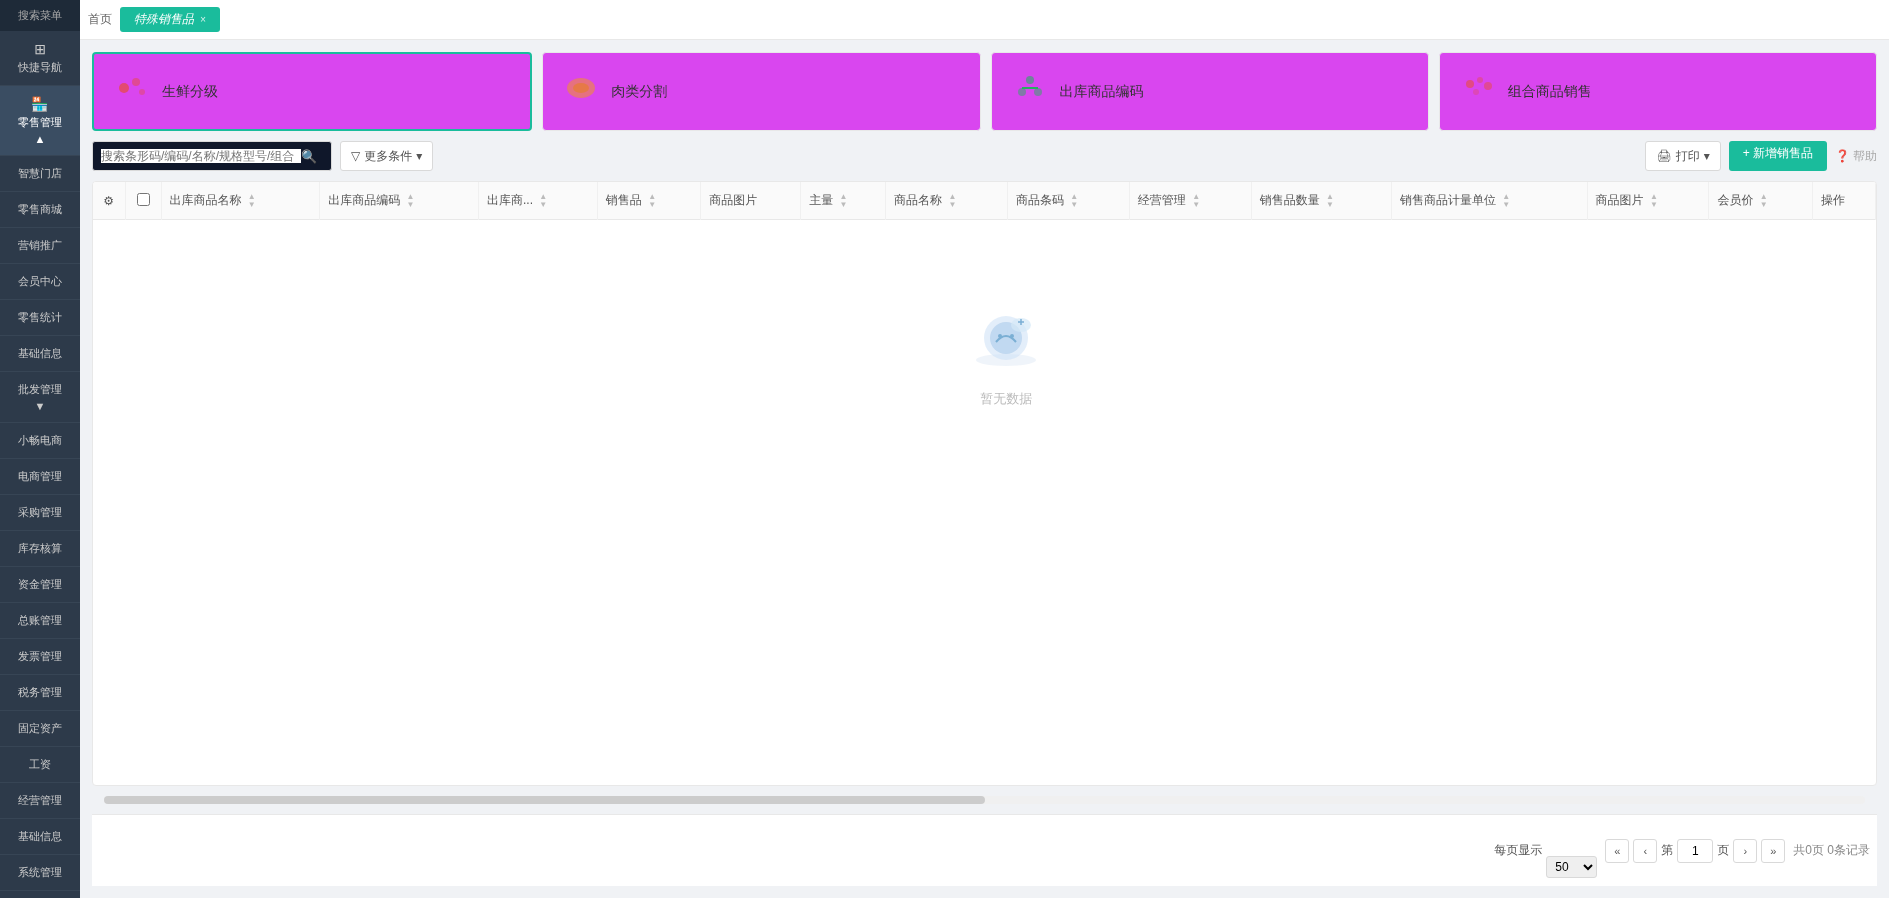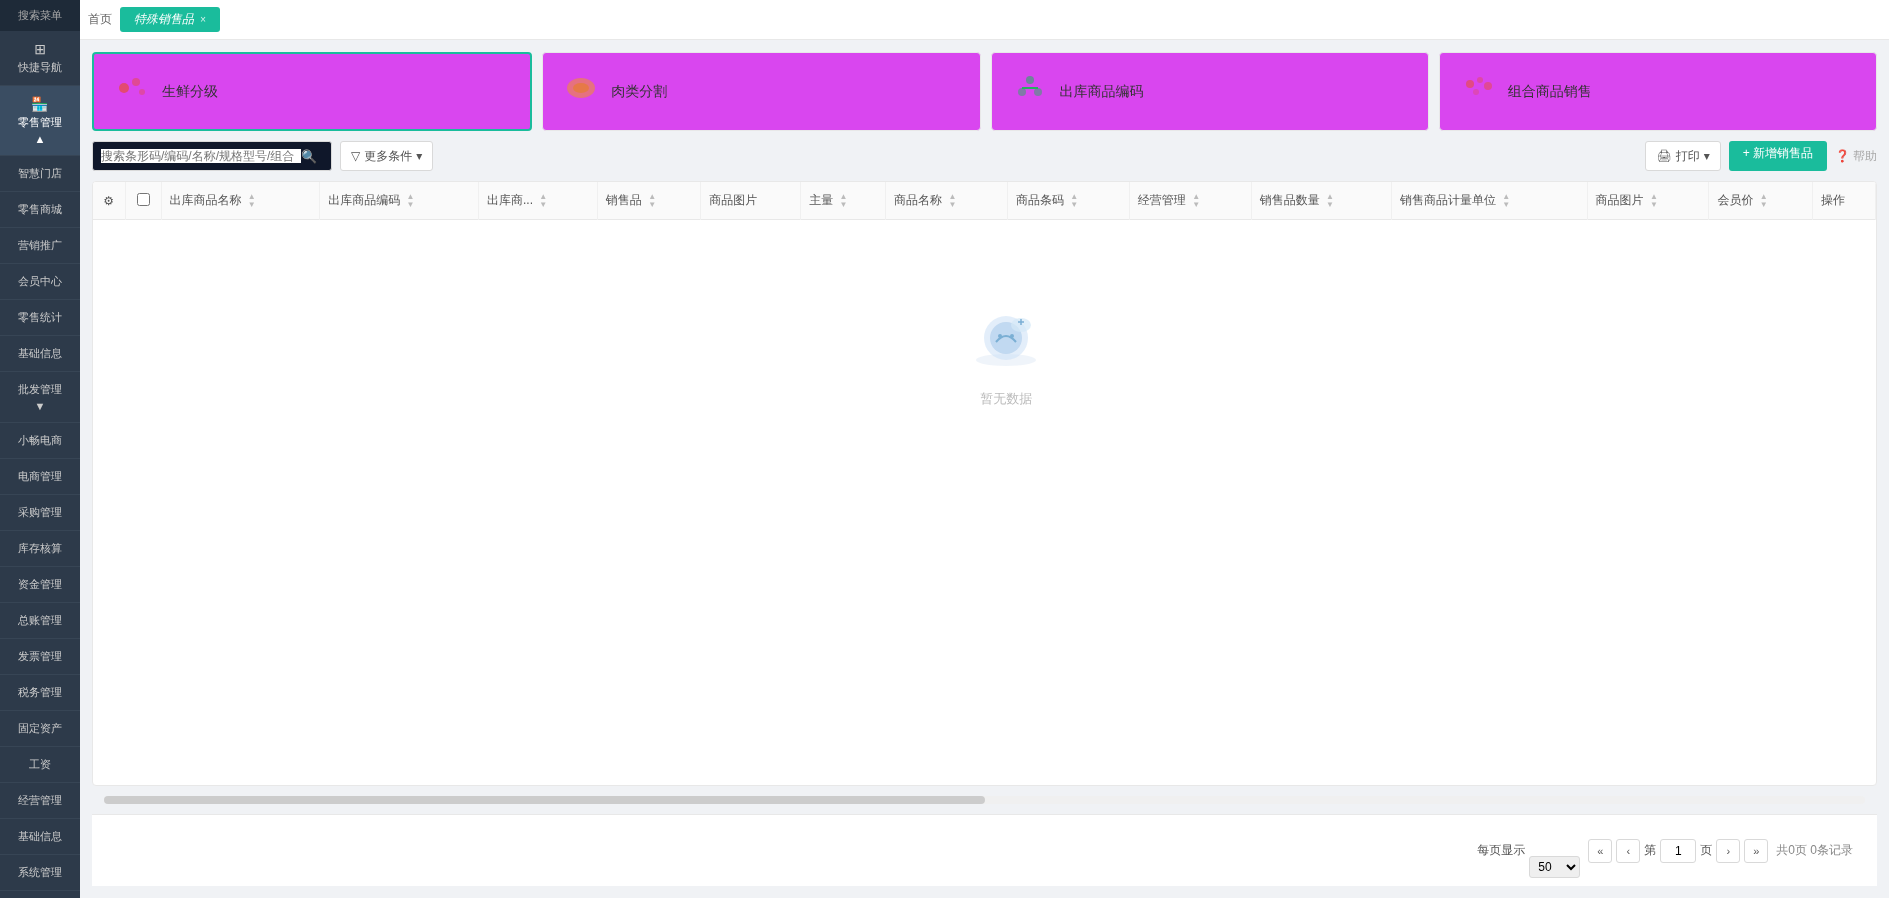--- a/index.html
+++ b/index.html
@@ -254,21 +254,21 @@
     }
     .empty-text {
       color: #bbb;
       font-size: 13px;
     }
 
     
     .pagination {
       background: #fff;
       border-top: 1px solid #e8e8e8;
-      padding: 8px 24px;
+      padding: 8px 7px;
       display: flex;
       align-items: center;
       justify-content: flex-end;
       gap: 8px;
       font-size: 12px;
       color: #555;
       flex-shrink: 0;
     }
     .pagination-per-page {
       display: flex;

